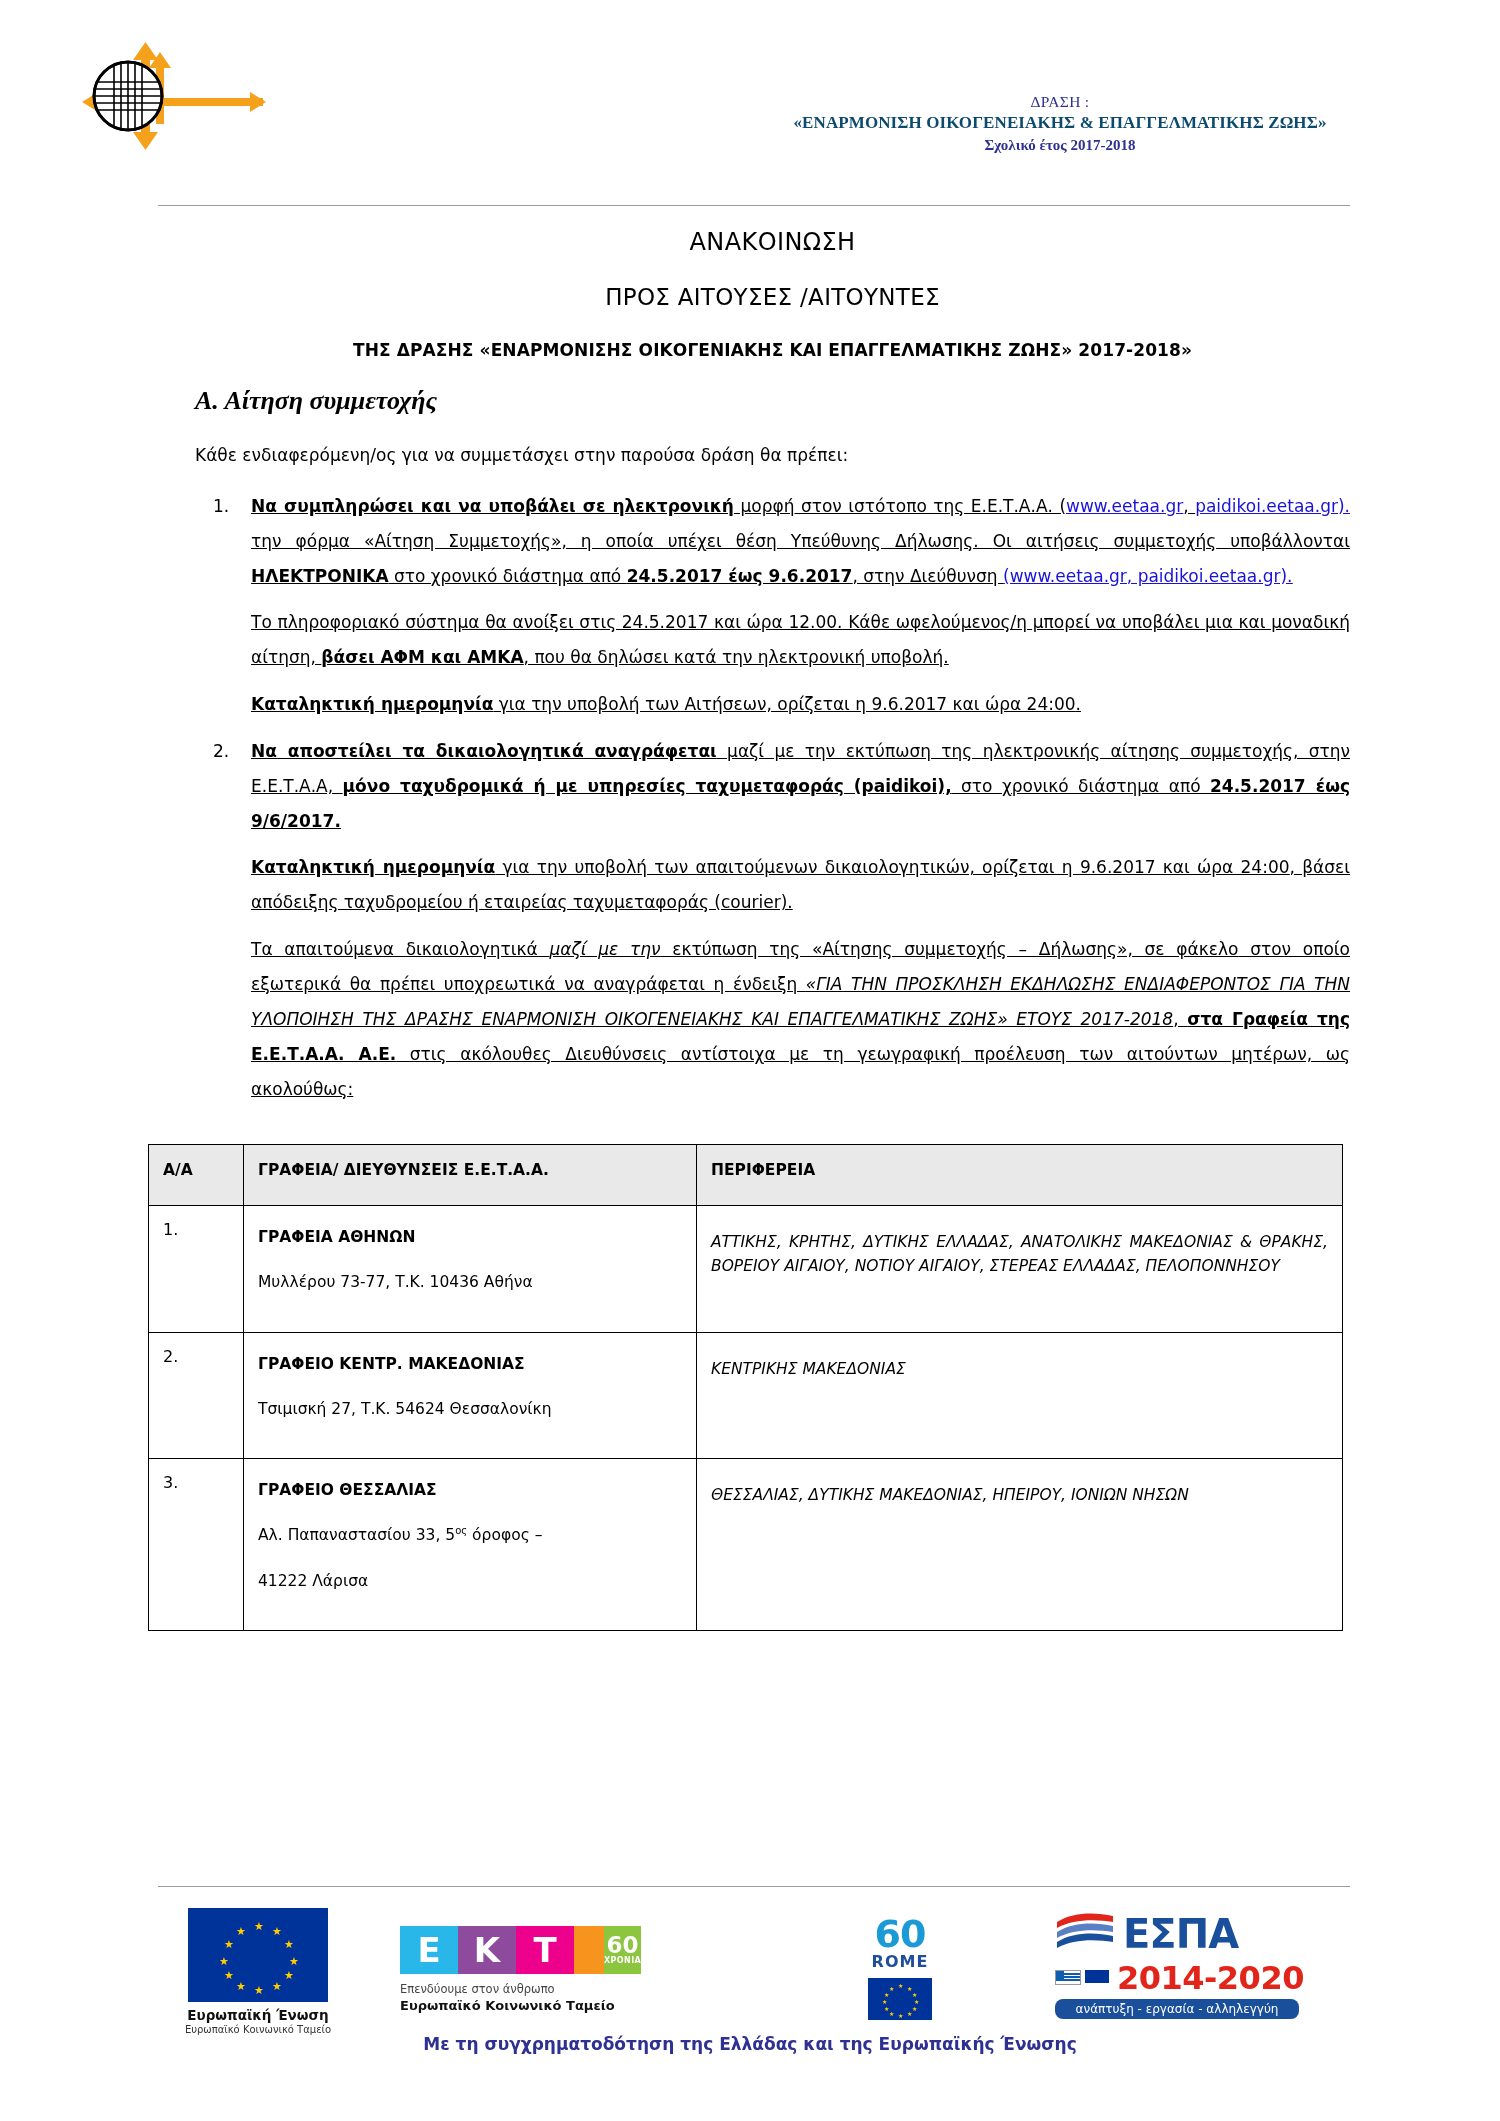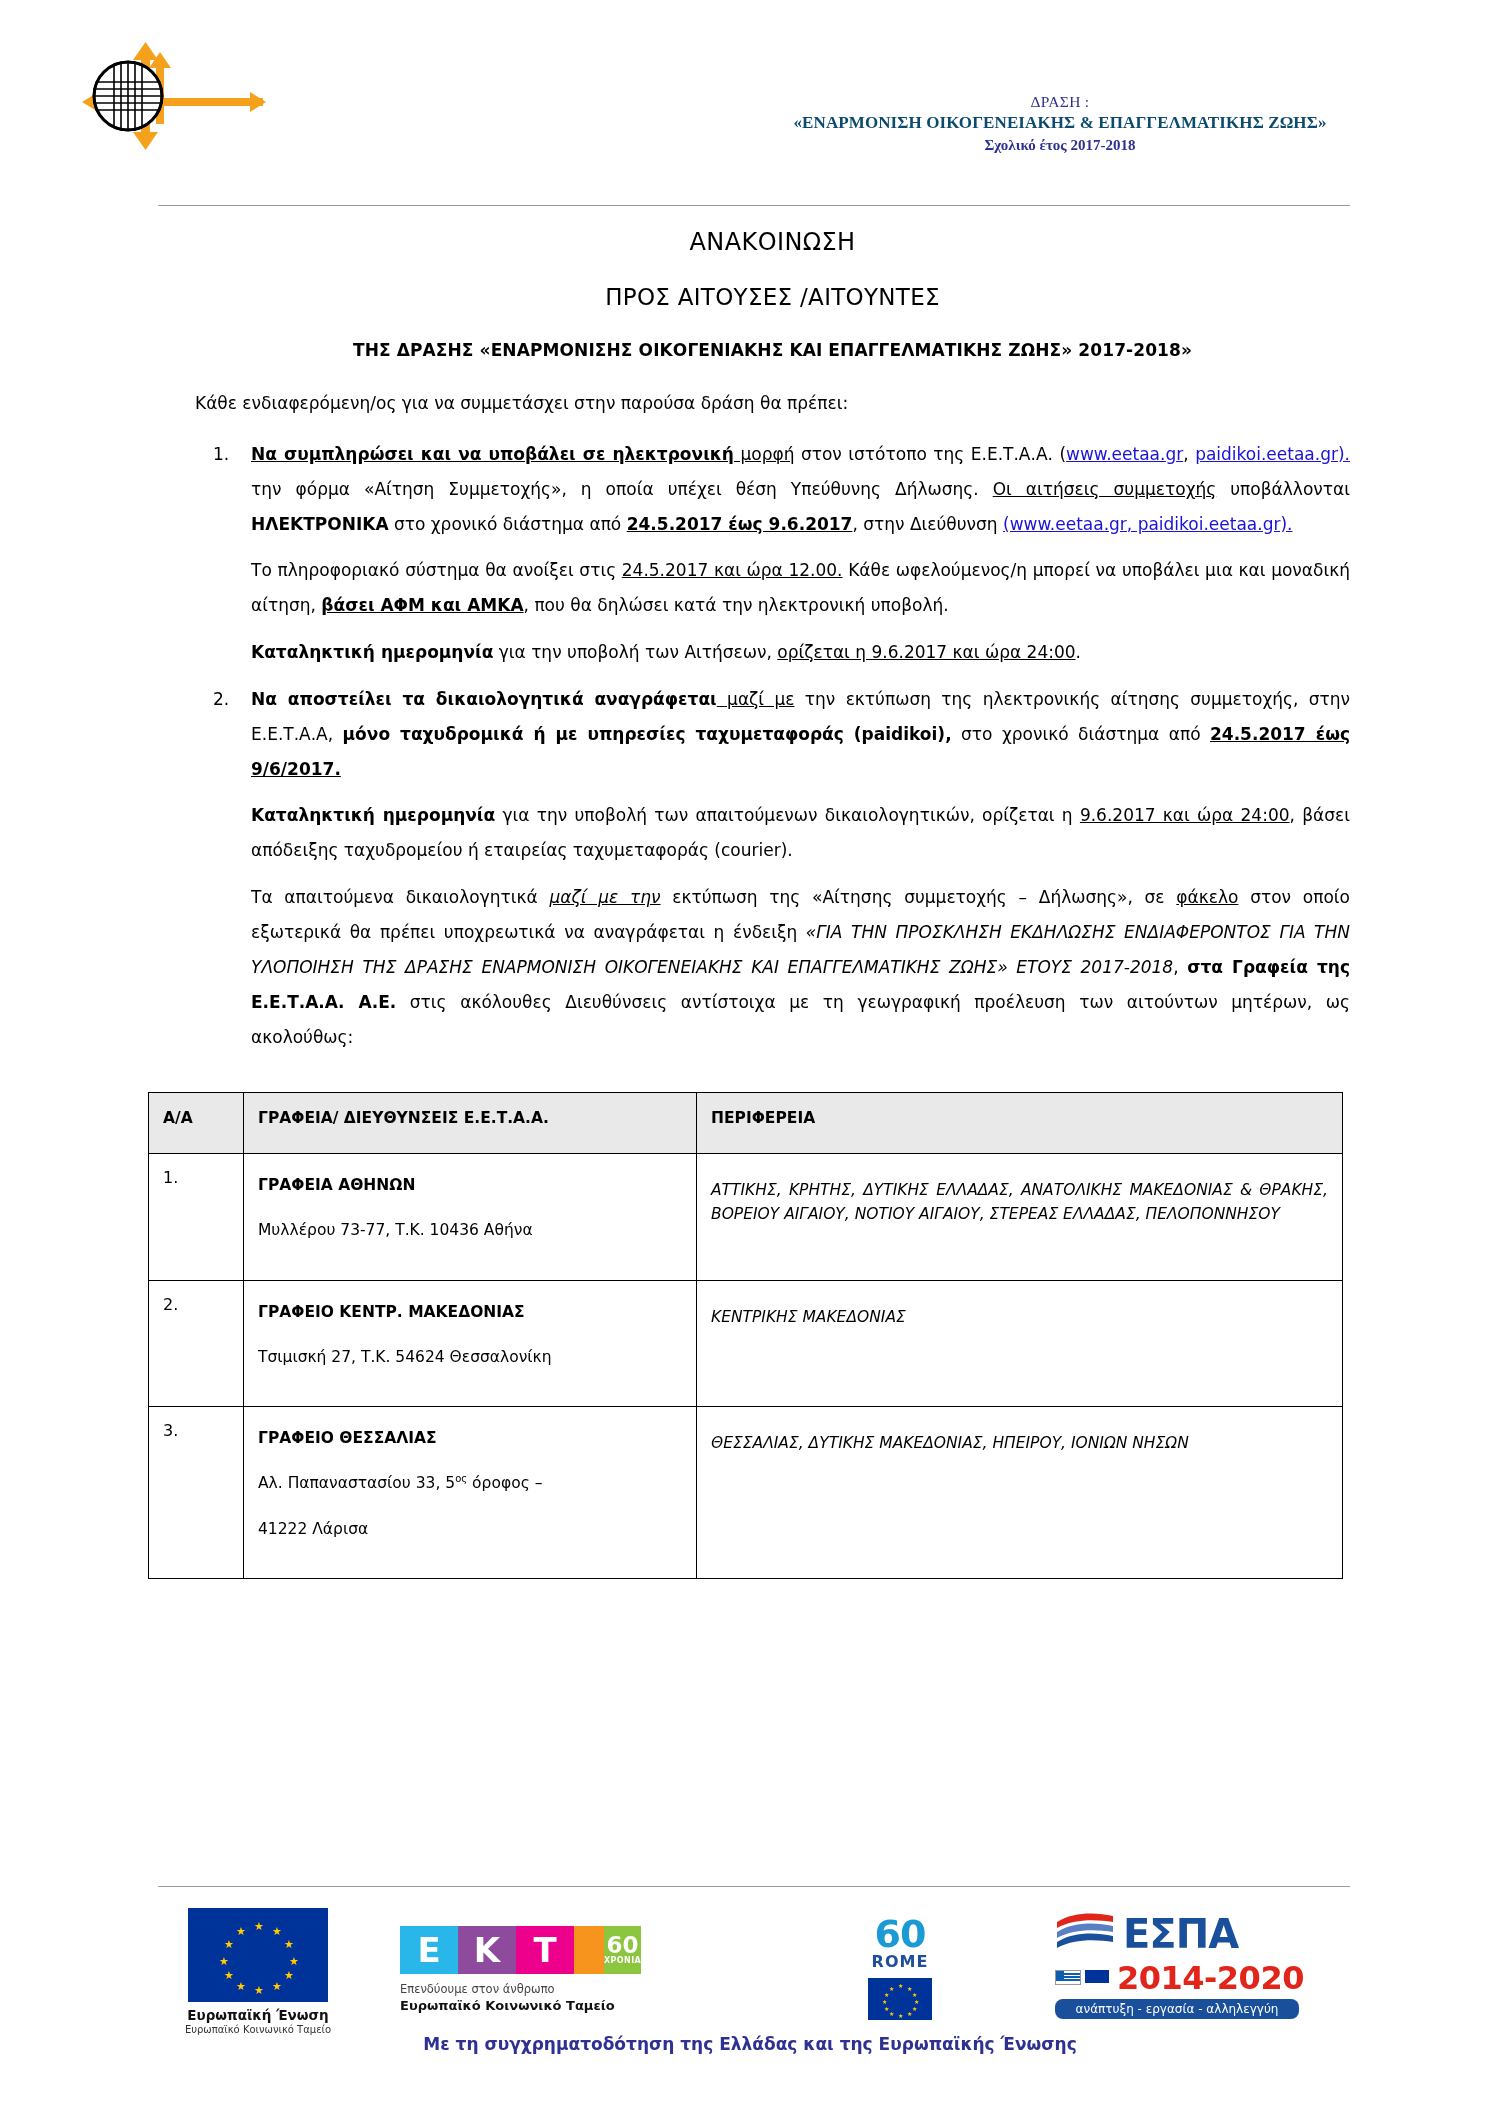--- a/index.html
+++ b/index.html
@@ -158,21 +158,21 @@
     padding-left: 56px;
     margin-bottom: 8px;
   }
   .list-num {
     position: absolute;
     left: 18px;
     top: 0;
     font-size: 17px;
     line-height: 2.05;
   }
-  .list-item p.para { margin-bottom: 12px; }
+  .list-item p.para { margin-bottom: 12px; text-decoration: underline; }
 
   b, strong { font-weight: bold; }
   .u { text-decoration: underline; }
   .ital { font-style: italic; }
   .link {
     color: #1a12d8;
     text-decoration: underline;
   }
 
   
@@ -389,20 +389,21 @@
   </div>
 
   <div class="hr-top"></div>
 
   <div class="content">
 
     <h1 class="title-main">ΑΝΑΚΟΙΝΩΣΗ</h1>
     <h2 class="title-sub">ΠΡΟΣ ΑΙΤΟΥΣΕΣ /ΑΙΤΟΥΝΤΕΣ</h2>
     <h3 class="title-third">ΤΗΣ ΔΡΑΣΗΣ «ΕΝΑΡΜΟΝΙΣΗΣ ΟΙΚΟΓΕΝΙΑΚΗΣ ΚΑΙ ΕΠΑΓΓΕΛΜΑΤΙΚΗΣ ΖΩΗΣ» 2017-2018»</h3>
 
+    <div class="section-head">Α. Αίτηση συμμετοχής</div>
 
     <p class="para">Κάθε ενδιαφερόμενη/ος για να συμμετάσχει στην παρούσα δράση θα πρέπει:</p>
 
     <ul class="list">
 
       <li class="list-item">
         <span class="list-num">1.</span>
         <p class="para"><b class="u">Να συμπληρώσει και να υποβάλει σε ηλεκτρονική</b><span class="u"> μορφή</span><span> στον   ιστότοπο της Ε.Ε.Τ.Α.Α. (</span><a class="link" href="#">www.eetaa.gr</a><span>, </span><a class="link" href="#">paidikoi.eetaa.gr).</a><span> την φόρμα «Αίτηση   Συμμετοχής», η οποία υπέχει θέση Υπεύθυνης Δήλωσης. </span><span class="u">Οι αιτήσεις συμμετοχής</span><span> υποβάλλονται </span><b>ΗΛΕΚΤΡΟΝΙΚΑ</b><span> στο χρονικό διάστημα από </span><b class="u">24.5.2017 έως 9.6.2017</b><span>, στην Διεύθυνση </span><a class="link" href="#">(www.eetaa.gr, paidikoi.eetaa.gr).</a></p>
 
         <p class="para"><span>Το πληροφοριακό σύστημα θα ανοίξει στις </span><span class="u">24.5.2017 και ώρα 12.00.</span><span> Κάθε ωφελούμενος/η μπορεί να υποβάλει μια και μοναδική αίτηση, </span><b class="u">βάσει ΑΦΜ και ΑΜΚΑ</b><span>, που θα δηλώσει κατά την ηλεκτρονική υποβολή.</span></p>

